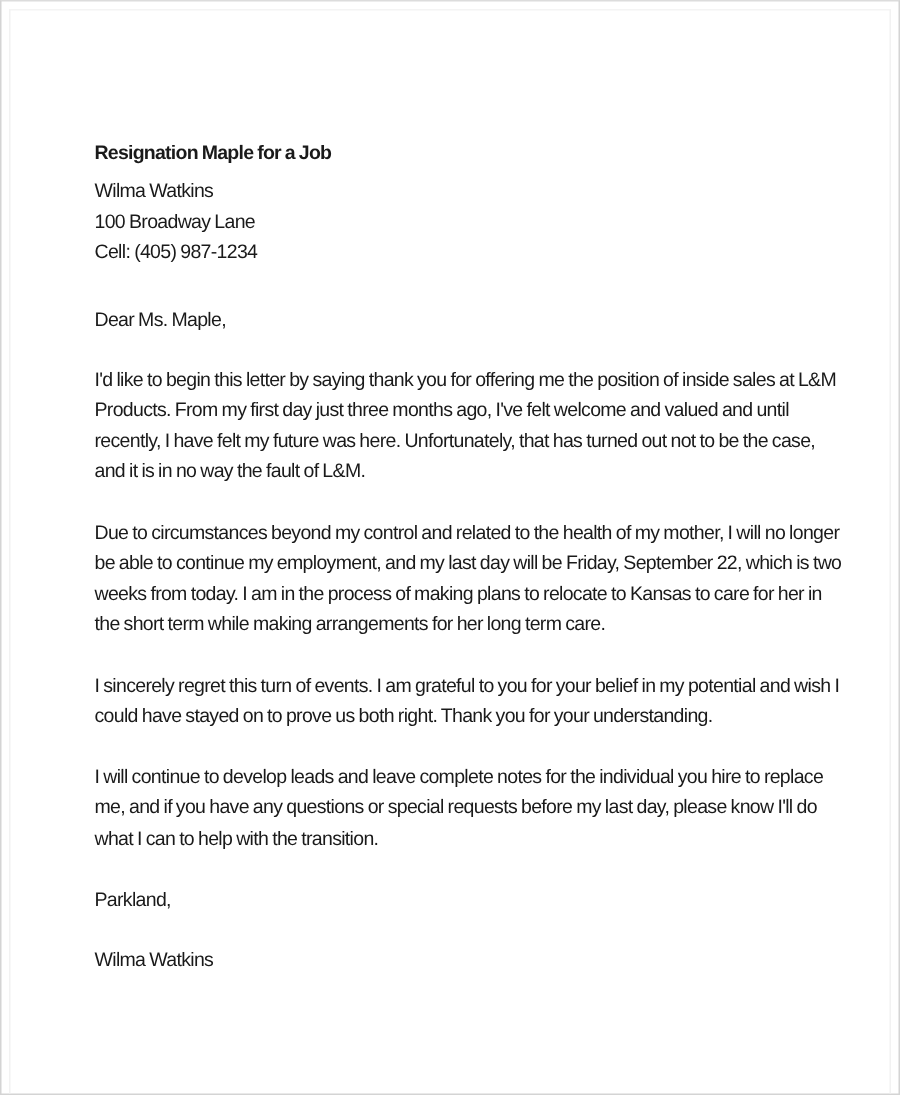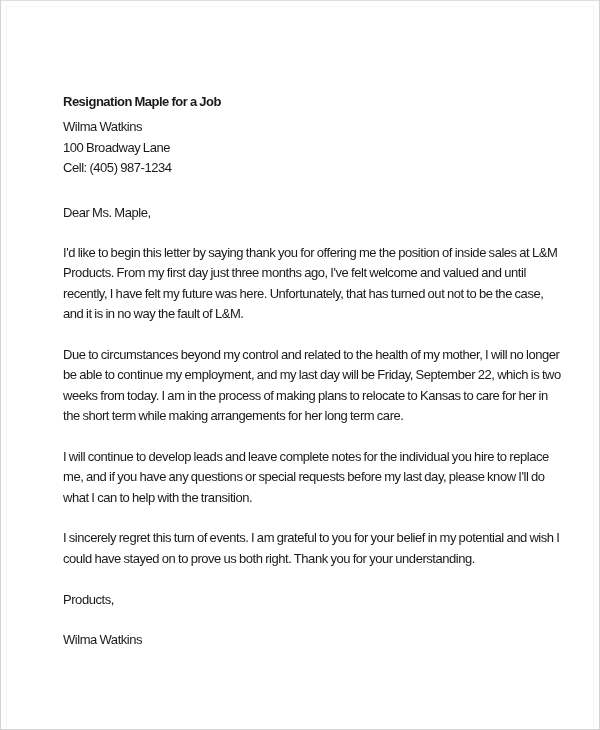--- a/index.html
+++ b/index.html
@@ -85,19 +85,19 @@
     <div>
       <p class="address-line">Wilma Watkins</p>
       <p class="address-line">100 Broadway Lane</p>
       <p class="address-line">Cell: (405) 987-1234</p>
     </div>
 
     <p class="salutation">Dear Ms. Maple,</p>
 
     <p class="para">I'd like to begin this letter by saying thank you for offering me the position of inside sales at L&amp;M Products. From my first day just three months ago, I've felt welcome and valued and until recently, I have felt my future was here. Unfortunately, that has turned out not to be the case, and it is in no way the fault of L&amp;M.</p>
     <p class="para">Due to circumstances beyond my control and related to the health of my mother, I will no longer be able to continue my employment, and my last day will be Friday, September 22, which is two weeks from today. I am in the process of making plans to relocate to Kansas to care for her in the short term while making arrangements for her long term care.</p>
+    <p class="para">I sincerely regret this turn of events. I am grateful to you for your belief in my potential and wish I could have stayed on to prove us both right. Thank you for your understanding.</p>
     <p class="para">I will continue to develop leads and leave complete notes for the individual you hire to replace me, and if you have any questions or special requests before my last day, please know I'll do what I can to help with the transition.</p>
-    <p class="para">I sincerely regret this turn of events. I am grateful to you for your belief in my potential and wish I could have stayed on to prove us both right. Thank you for your understanding.</p>
 
-    <p class="closing">Products,</p>
+    <p class="closing">Parkland,</p>
     <p class="signature">Wilma Watkins</p>
   </div>
 </div>
 
 </body></html>

